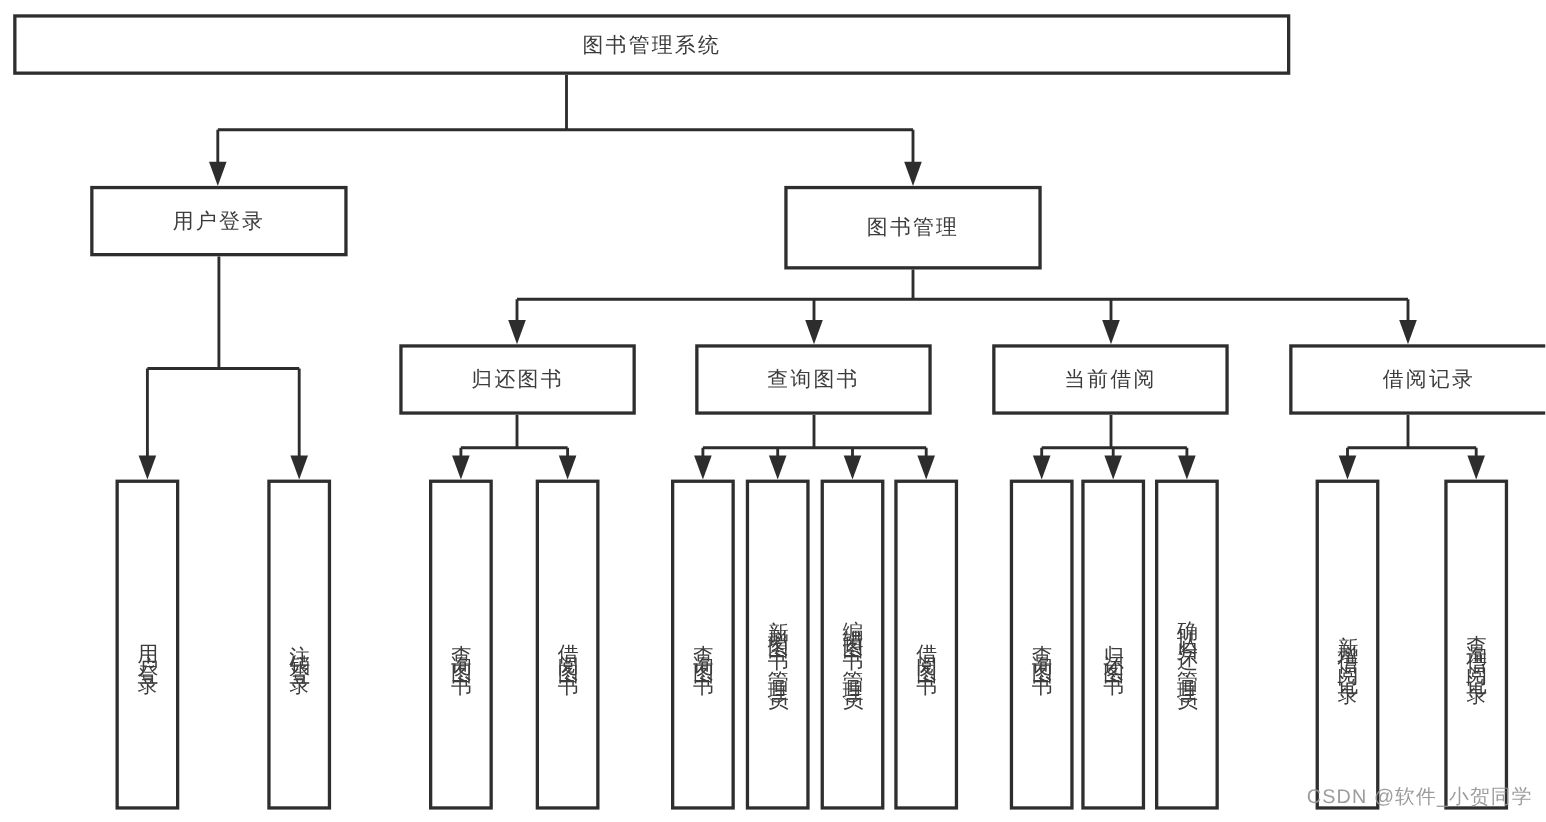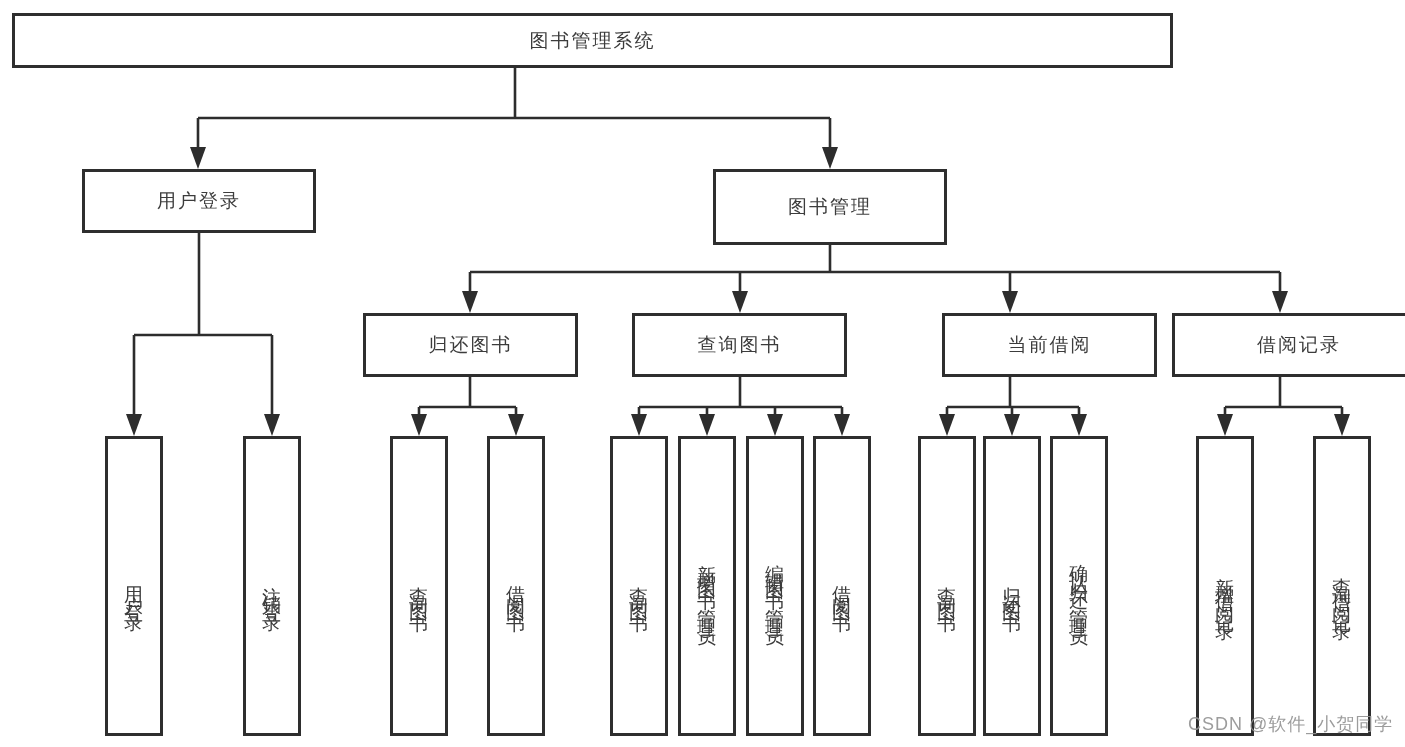--- a/index.html
+++ b/index.html
@@ -100,21 +100,21 @@
     </g>
   </svg>
 
   <div class="node" style="left:12px; top:13px; width:1161px; height:55px;">图书管理系统</div>
 
   <div class="node" style="left:82px; top:169px; width:234px; height:64px;">用户登录</div>
   <div class="node" style="left:713px; top:169px; width:234px; height:76px;">图书管理</div>
 
   <div class="node" style="left:363px; top:313px; width:215px; height:64px;">归还图书</div>
   <div class="node" style="left:632px; top:313px; width:215px; height:64px;">查询图书</div>
-  <div class="node" style="left:902px; top:313px; width:215px; height:64px;margin-left:40px;">当前借阅</div>
+  <div class="node" style="left:902px; top:313px; width:215px; height:64px;">当前借阅</div>
   <div class="node" style="left:1172px; top:313px; width:254px; height:64px;">借阅记录</div>
 
   <div class="node v" style="left:105px; top:436px; width:58px; height:300px;">用户登录</div>
   <div class="node v" style="left:243px; top:436px; width:58px; height:300px;">注销登录</div>
 
   <div class="node v" style="left:390px; top:436px; width:58px; height:300px;">查询图书</div>
   <div class="node v" style="left:487px; top:436px; width:58px; height:300px;">借阅图书</div>
 
   <div class="node v" style="left:610px; top:436px; width:58px; height:300px;">查询图书</div>
   <div class="node v" style="left:678px; top:436px; width:58px; height:300px;">新增图书（管理员）</div>

